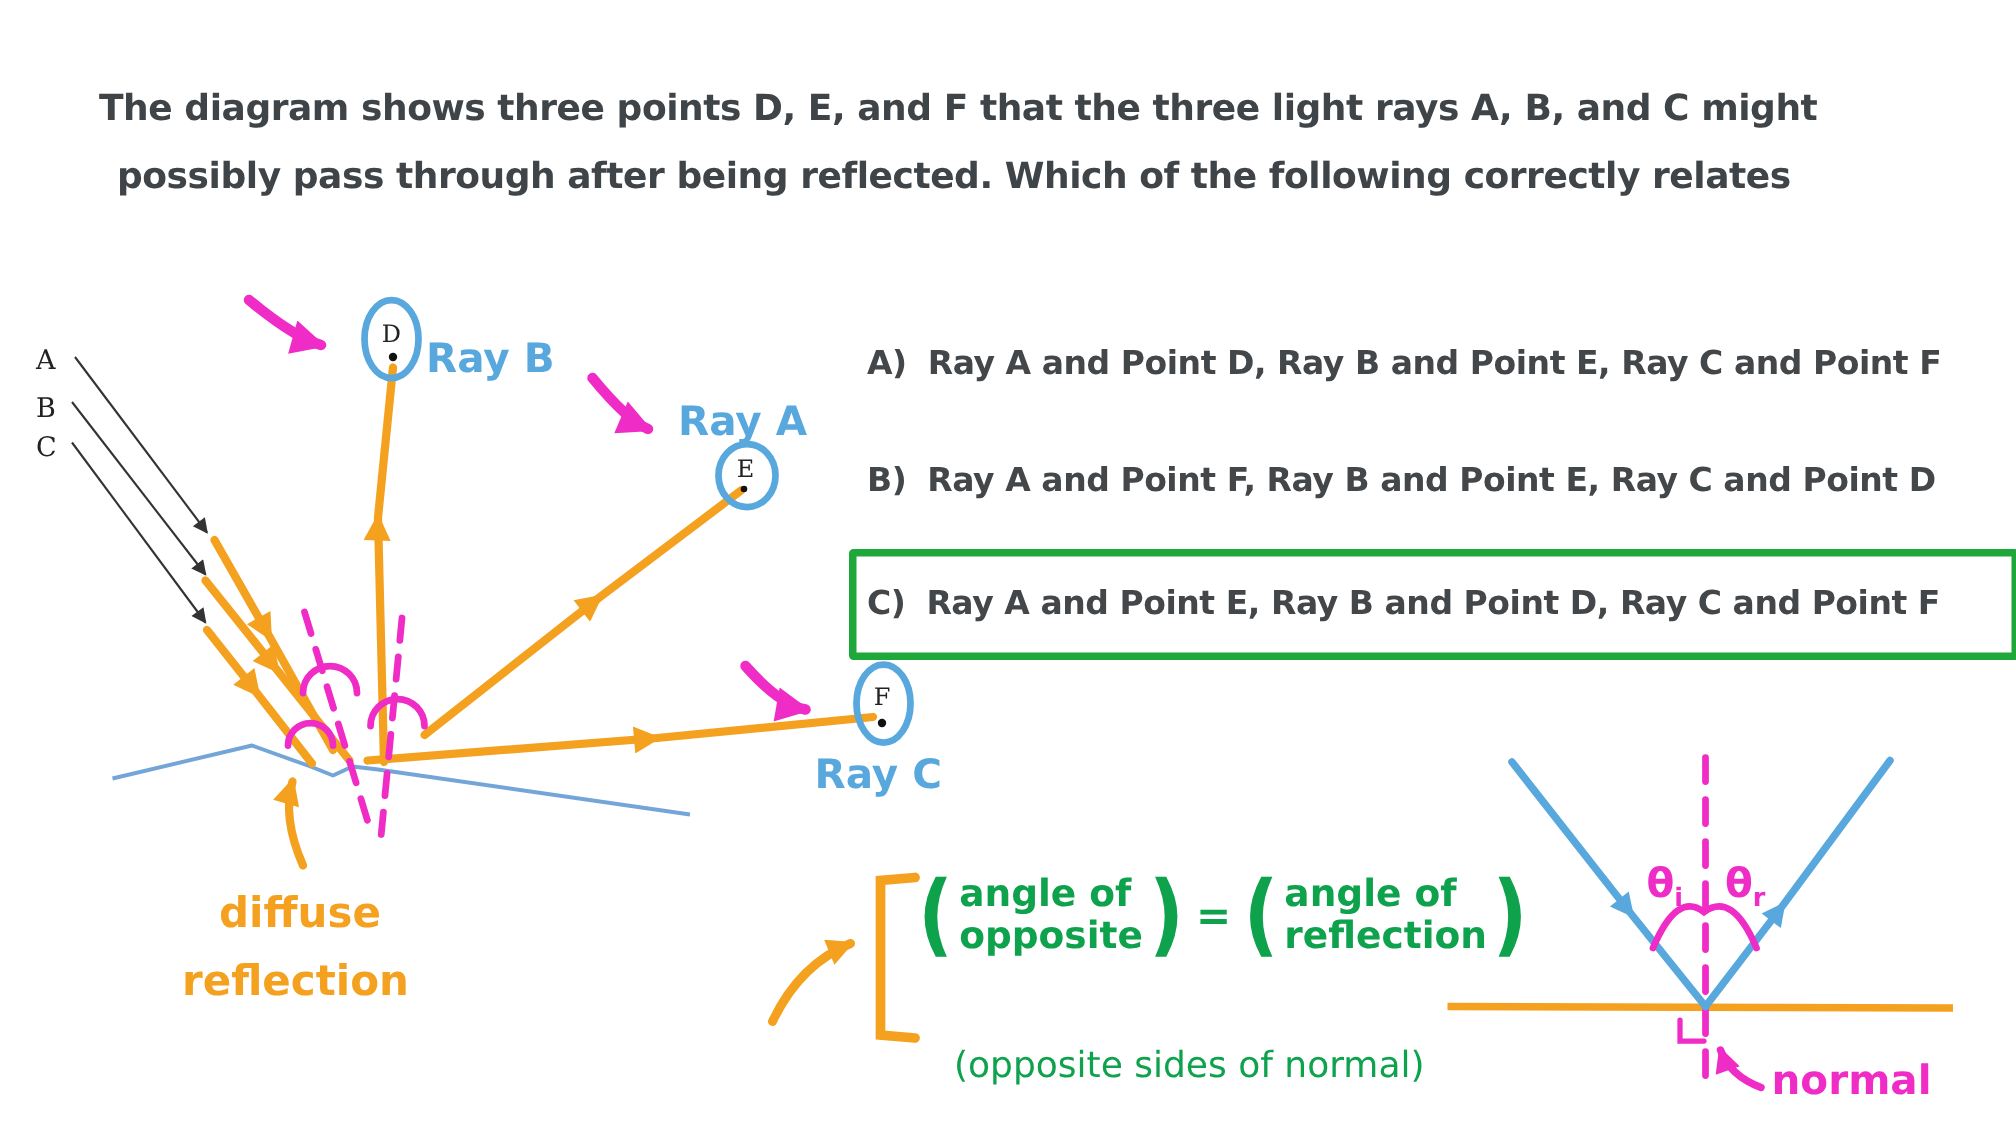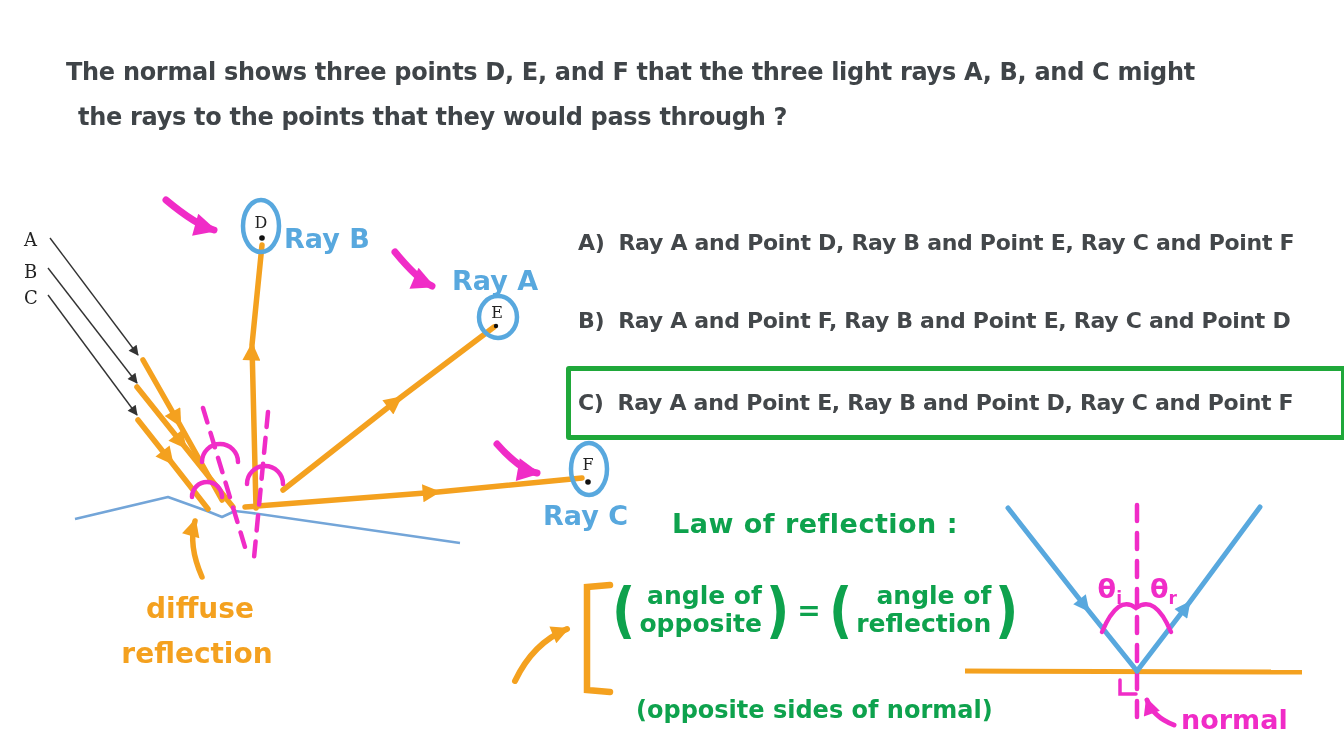--- a/index.html
+++ b/index.html
@@ -18,47 +18,47 @@
   .option .opt-label{margin-right:14px;}
   #option-a{top:230px;}
   #option-b{top:308px;}
   #option-c{top:390px;}
   #answer-box{position:absolute;left:566px;top:366px;width:770px;height:64px;
               border:5px solid #1fa83a;border-radius:3px;}
 
   
   #law-title{position:absolute;left:672px;top:508px;color:#0ea24d;font-weight:bold;
              font-size:27px;letter-spacing:0.5px;}
-  #law-note{position:absolute;left:636px;top:696px;color:#0ea24d;font-weight:bold;
+  #law-note{position:absolute;left:636px;top:696px;color:#0ea24d;font-weight:normal;
             font-size:24px;}
   #theta-identity{position:absolute;left:395px;top:668px;color:#0ea24d;font-weight:bold;
                   font-size:32px;}
   #theta-identity sub{font-size:18px;}
   #equation{position:absolute;left:610px;top:580px;display:flex;align-items:center;
             color:#0ea24d;font-weight:bold;}
   #equation .paren{font-size:60px;font-weight:600;line-height:60px;transform:scaleX(0.85);}
-  #equation .eq-col{display:flex;flex-direction:column;text-align:right;
+  #equation .eq-col{display:flex;flex-direction:column;text-align:left;
                     font-size:25px;line-height:28px;margin:0 2px;}
   #equation .eq-equals{font-size:28px;margin:0 6px;}
 
   svg{position:absolute;}
   text{font-family:"DejaVu Sans",sans-serif;}
   .serif-label{font-family:"DejaVu Serif","Liberation Serif",serif;font-weight:normal;}
   .ray-label{font-weight:bold;font-size:27px;fill:#58a8de;}
   .caption-orange{font-weight:bold;font-size:28px;fill:#f4a11f;}
   .pink-label{font-weight:bold;font-size:27px;fill:#f02cc7;}
 </style>
 </head>
 <body>
 
 <div id="page">
 
   <div id="question">
-    <div class="q-line">The normal shows three points D, E, and F that the three light rays A, B, and C might</div>
-    <div class="q-line">the rays to the points that they would pass through ?</div>
+    <div class="q-line">The diagram shows three points D, E, and F that the three light rays A, B, and C might</div>
+    <div class="q-line">possibly pass through after being reflected.  Which of the following correctly relates</div>
   </div>
 
   <svg style="left:0;top:185px;" width="660" height="560" viewBox="0 0 660 560">
     <defs>
       <marker id="mk-black" viewBox="0 0 10 10" refX="9" refY="5" markerWidth="12" markerHeight="10" orient="auto" markerUnits="userSpaceOnUse">
           <path d="M0,0 L10,5 L0,10 z" fill="#333"></path>
         </marker>
       <marker id="mk-orange" viewBox="0 0 10 10" refX="8.5" refY="5" markerWidth="21" markerHeight="18" orient="auto" markerUnits="userSpaceOnUse">
           <path d="M0,0 L10,5 L0,10 z" fill="#f4a11f"></path>
         </marker>
@@ -123,21 +123,20 @@
   <div class="option" id="option-b">
     <span class="opt-label">B)</span>
     <span>Ray A and Point F, Ray B and Point E, Ray C and Point D</span>
   </div>
   <div id="answer-box"></div>
   <div class="option" id="option-c">
     <span class="opt-label">C)</span>
     <span>Ray A and Point E, Ray B and Point D, Ray C and Point F</span>
   </div>
 
-  <div id="law-title">Law of reflection :</div>
 
 
   <svg style="left:505px;top:615px;" width="90" height="80" viewBox="0 0 90 80">
     <defs>
       <marker id="mk-orange2" viewBox="0 0 10 10" refX="8.5" refY="5" markerWidth="22" markerHeight="18" orient="auto" markerUnits="userSpaceOnUse">
           <path d="M0,0 L10,5 L0,10 z" fill="#f4a11f"></path>
         </marker>
     </defs>
     <path d="M10,66 Q28,28 62,14" stroke="#f4a11f" stroke-width="6" fill="none" stroke-linecap="round" marker-end="url(#mk-orange2)"></path>
   </svg>

